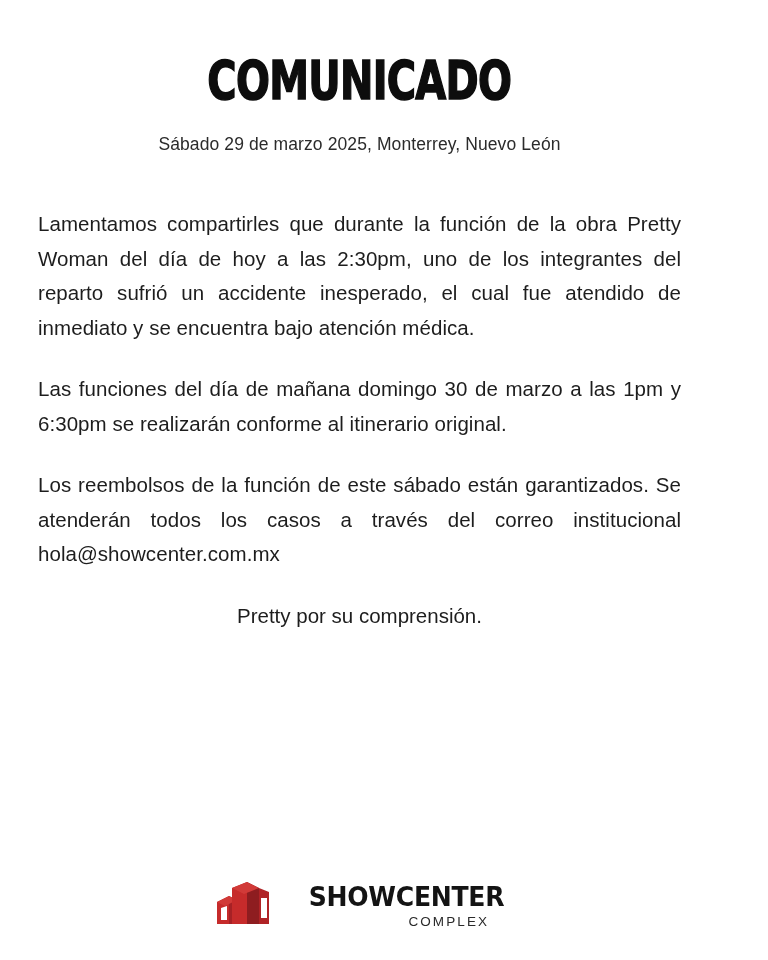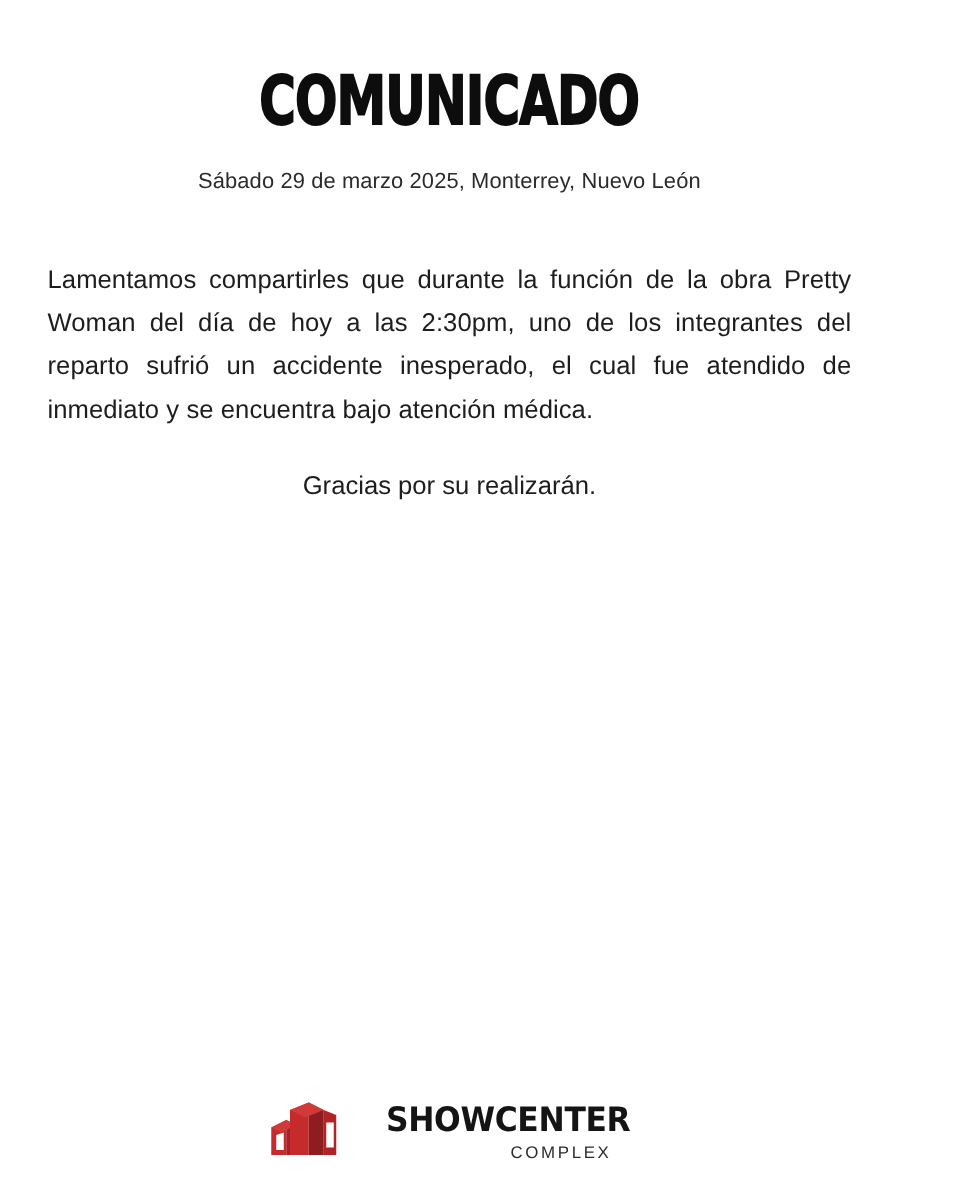--- a/index.html
+++ b/index.html
@@ -132,21 +132,23 @@
   <div class="title-wrap">
     <h1 class="doc-title">COMUNICADO</h1>
   </div>
 
   <div class="subtitle-wrap">
     <p class="doc-subtitle">Sábado 29 de marzo 2025, Monterrey, Nuevo León</p>
   </div>
 
   <div class="body-wrap">
     <p class="para">Lamentamos compartirles que durante la función de la obra Pretty Woman del día de hoy a las 2:30pm, uno de los integrantes del reparto sufrió un accidente inesperado, el cual fue atendido de inmediato y se encuentra bajo atención médica.</p>
-    <p class="closing">Gracias por su realizarán.</p>
+    <p class="para">Las funciones del día de mañana domingo 30 de marzo a las 1pm y 6:30pm se realizarán conforme al itinerario original.</p>
+    <p class="para">Los reembolsos de la función de este sábado están garantizados. Se atenderán todos los casos a través del correo institucional hola@showcenter.com.mx</p>
+    <p class="closing">Pretty por su comprensión.</p>
   </div>
 
   <div class="logo-wrap">
     <svg class="logo-mark" viewBox="0 0 56 52" aria-hidden="true">
 
       <polygon points="2,22 14,16 14,44 2,44" fill="#C62B2B"></polygon>
       <polygon points="14,16 22,20 22,44 14,44" fill="#A62125"></polygon>
       <polygon points="2,22 14,16 22,20 10,26" fill="#D13A38"></polygon>
 
       <polygon points="22,20 27,20 27,44 22,44" fill="#9C1F23"></polygon>

